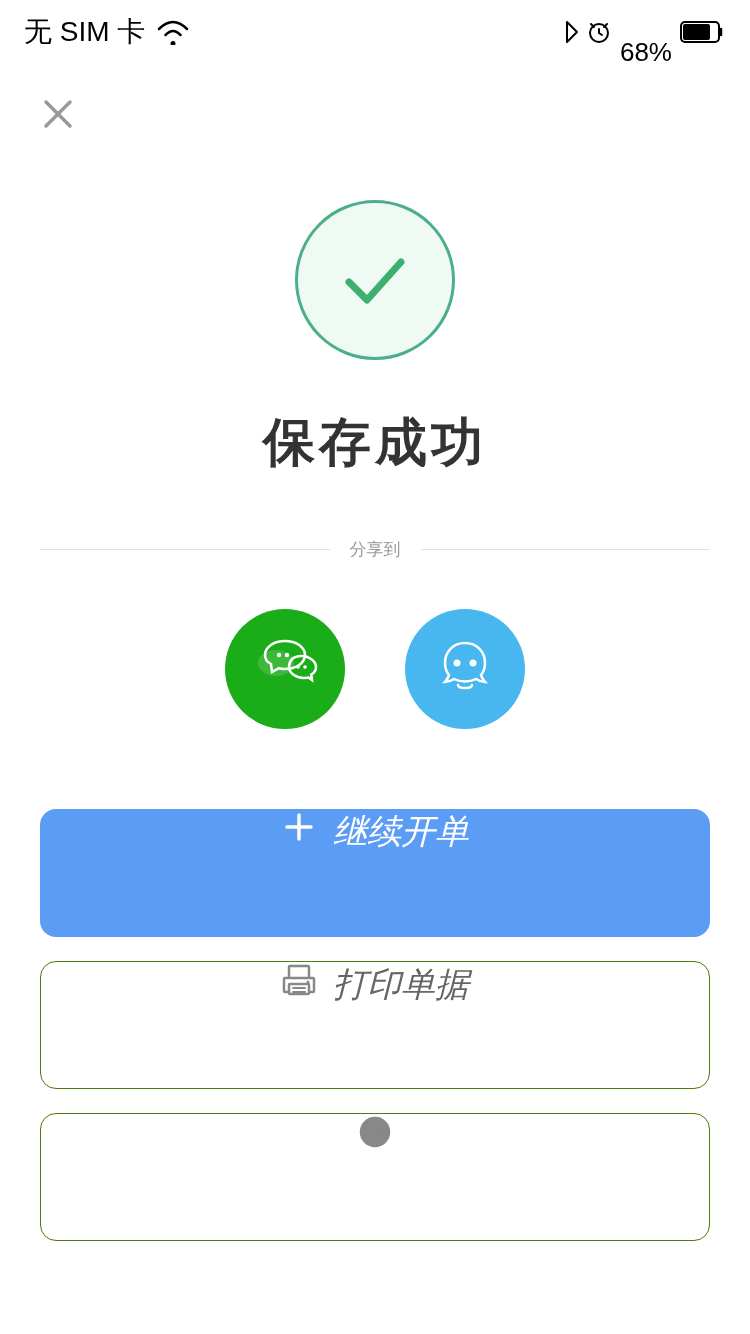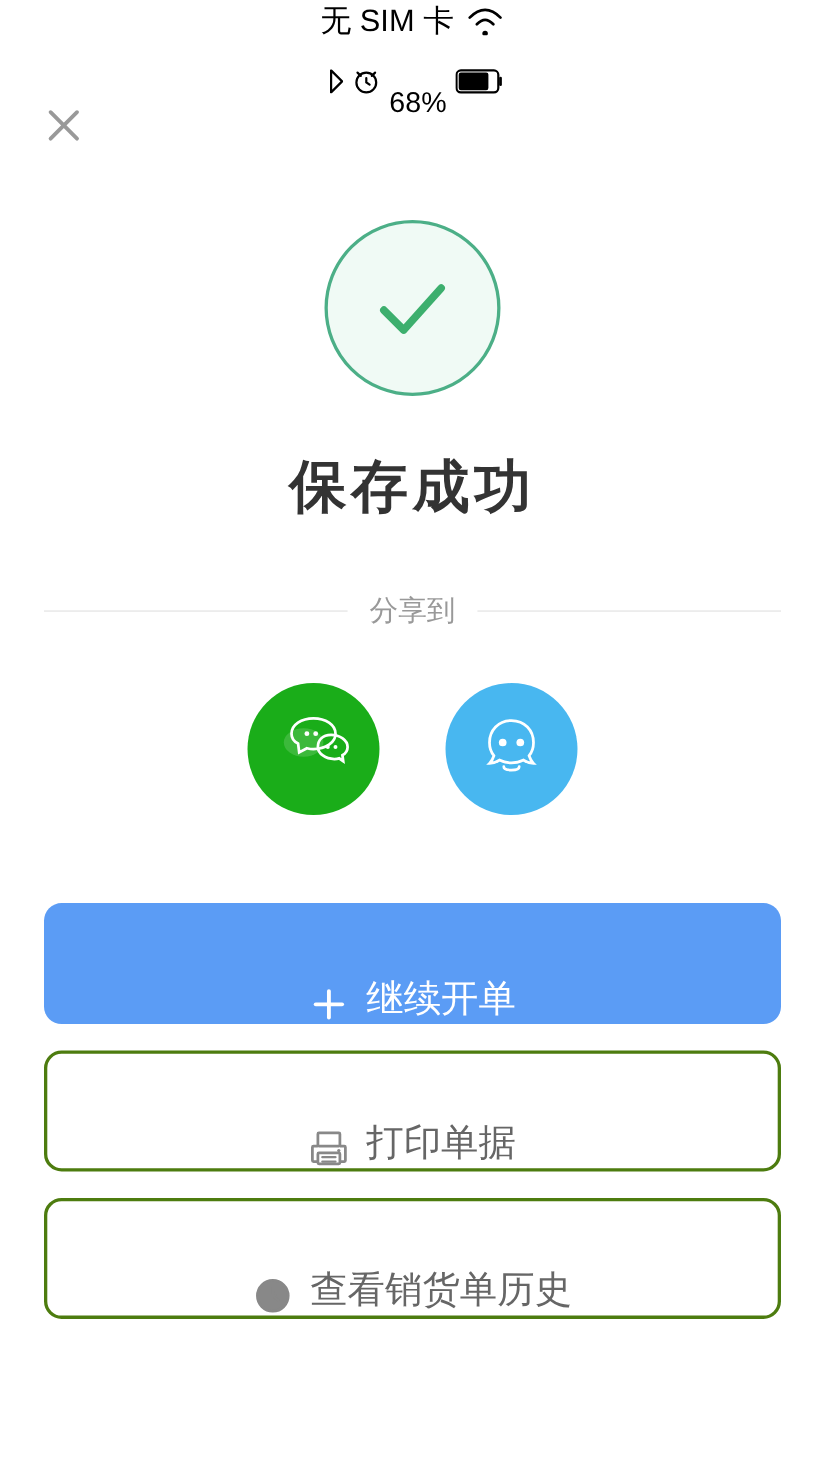--- a/index.html
+++ b/index.html
@@ -13,23 +13,22 @@
       flex-direction: column;
     }
 
     
     .status-bar {
       width: 100%;
       height: 64px;
       display: flex;
       align-items: center;
       justify-content: space-between;
-      padding: 0 10px;
+      padding: 0 24px;
       background: #fff;
-      flex-direction: column;
     }
     .status-left {
       display: flex;
       align-items: center;
       gap: 10px;
       font-size: 28px;
       color: #000;
     }
     .status-center {
       font-size: 32px;
@@ -103,21 +102,21 @@
       display: flex;
       align-items: center;
       gap: 20px;
     }
     .share-line {
       flex: 1;
       height: 1px;
       background: #e0e0e0;
     }
     .share-text {
-      font-size: 26px;
+      font-size: 17px;
       color: #999;
     }
 
     
     .share-icons-row {
       margin-top: 48px;
       display: flex;
       align-items: center;
       gap: 60px;
     }
@@ -145,38 +144,39 @@
     
     .actions-wrap {
       width: 100%;
       margin-top: 80px;
       display: flex;
       flex-direction: column;
       gap: 24px;
     }
     .action-btn {
       width: 100%;
-      height: 110px;
+      height: 128px;
       border-radius: 16px;
       border: none;
       display: flex;
-      align-items: flex-end;
+      align-items: flex-start;
       justify-content: center;
       gap: 16px;
       font-size: 34px;
       cursor: pointer;
+      font-style: italic;
     }
     .action-btn-primary {
       background: #5b9cf5;
       color: #fff;
     }
     .action-btn-secondary {
       background: #fff;
       color: #666;
-      border: 3px solid #4d7c0f;
+      border: 1px solid #4d7c0f;
     }
     .action-btn svg {
       width: 36px;
       height: 36px;
     }
     .action-btn-primary svg { fill: white; }
     .action-btn-secondary svg { fill: #888; }
   </style>
 </head>
 <body>
@@ -281,17 +281,16 @@
         <circle cx="27" cy="20" r="1.5" fill="#888"></circle>
       </svg>
       <span>打印单据</span>
     </button>
 
     <button class="action-btn action-btn-secondary">
       <svg viewBox="0 0 36 36" fill="none" width="36" height="36">
         <circle cx="18" cy="18" r="14" stroke="#888" stroke-width="2.5"></circle>
         <path d="M18 10v8l5 4" stroke="#888" stroke-width="2.5" stroke-linecap="round" stroke-linejoin="round"></path>
       </svg>
-      <span>查看销货单历史</span>
     </button>
 
   </div>
 </div>
 
 </body></html>

